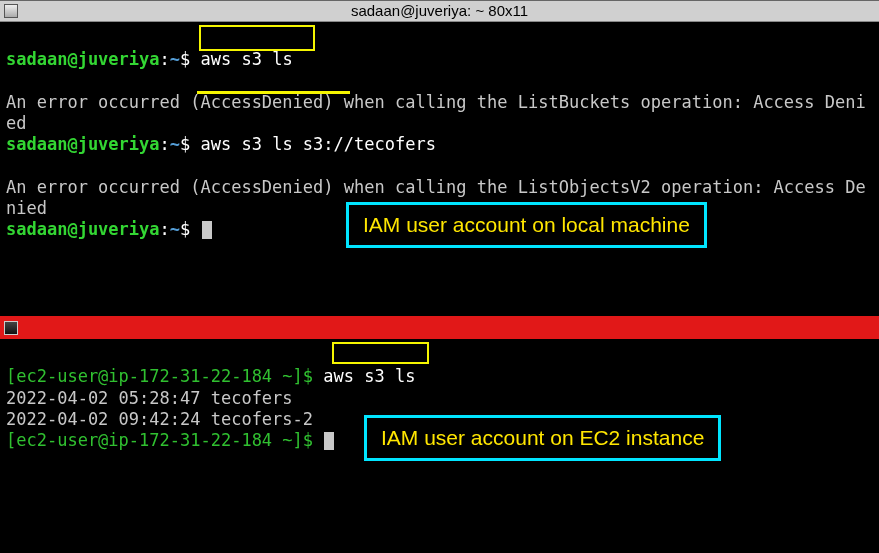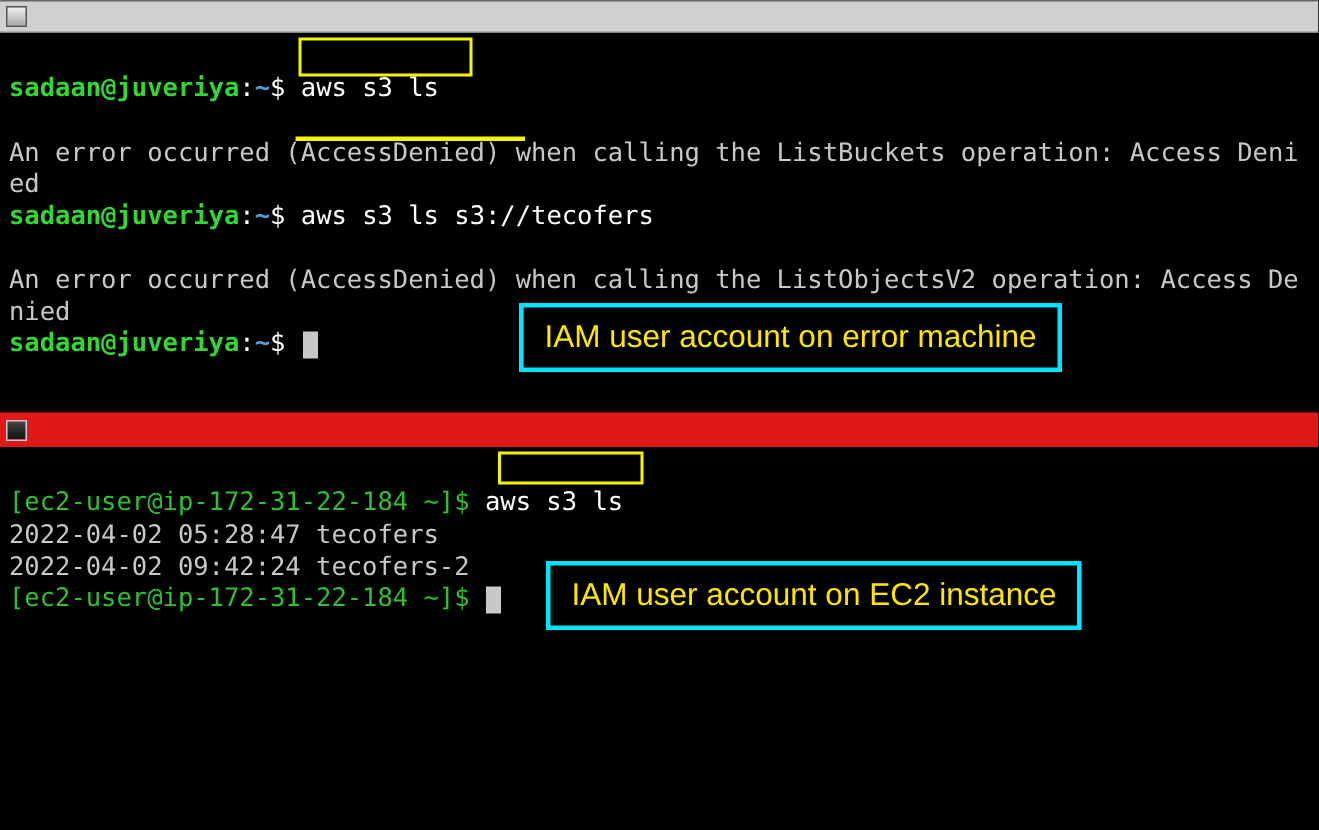--- a/index.html
+++ b/index.html
@@ -53,21 +53,21 @@
     background: linear-gradient(#444,#111);
   }
   .term {
     background: #000;
     color: #ccc;
     padding: 6px 6px 0 6px;
     white-space: pre-wrap;
     word-break: break-all;
     position: relative;
   }
-  .t1 { height: 253px; }
+  .t1 { height: 294px; }
   .t2 { height: 253px; }
   .pg { color: #33d633; font-weight: bold; }   
   .pw { color: #fff; }                          
   .pb { color: #549dd6; font-weight: bold; }   
   .cmd { color: #fff; }
   .out { color: #c8c8c8; }
   .ec2p { color: #30c030; }
   .box-yellow {
     position: absolute;
     border: 2px solid #f5f500;
@@ -97,35 +97,36 @@
     background: #c8c8c8;
     vertical-align: text-bottom;
     margin-left: 1px;
   }
 </style>
 </head>
 <body>
 
 <div class="titlebar-grey">
   <span class="wicon"></span>
+  <span>sadaan@juveriya: ~ 80x11</span>
 </div>
 
 <div class="term t1">
 <span class="pg">sadaan@juveriya</span><span class="pw">:</span><span class="pb">~</span><span class="pw">$</span><span class="cmd"> aws s3 ls</span>
 
 <span class="out">An error occurred (AccessDenied) when calling the ListBuckets operation: Access Denied</span>
 <span class="pg">sadaan@juveriya</span><span class="pw">:</span><span class="pb">~</span><span class="pw">$</span><span class="cmd"> aws s3 ls s3://tecofers</span>
 
 <span class="out">An error occurred (AccessDenied) when calling the ListObjectsV2 operation: Access Denied</span>
 <span class="pg">sadaan@juveriya</span><span class="pw">:</span><span class="pb">~</span><span class="pw">$</span> <span class="cursor"></span>
 
   
   <div class="box-yellow" style="left:199px; top:3px; width:116px; height:26px;"></div>
   <div class="underline-yellow" style="left:197px; top:69px; width:153px;"></div>
-  <div class="callout" style="left:346px; top:180px;"><span>IAM user account on error machine</span></div>
+  <div class="callout" style="left:346px; top:180px;"><span>IAM user account on local machine</span></div>
 </div>
 
 <div class="titlebar-red">
   <span class="wicon"></span>
 </div>
 
 <div class="term t2">
 <span class="ec2p">[ec2-user@ip-172-31-22-184 ~]$</span><span class="cmd"> aws s3 ls</span>
 <span class="out">2022-04-02 05:28:47 tecofers</span>
 <span class="out">2022-04-02 09:42:24 tecofers-2</span>

